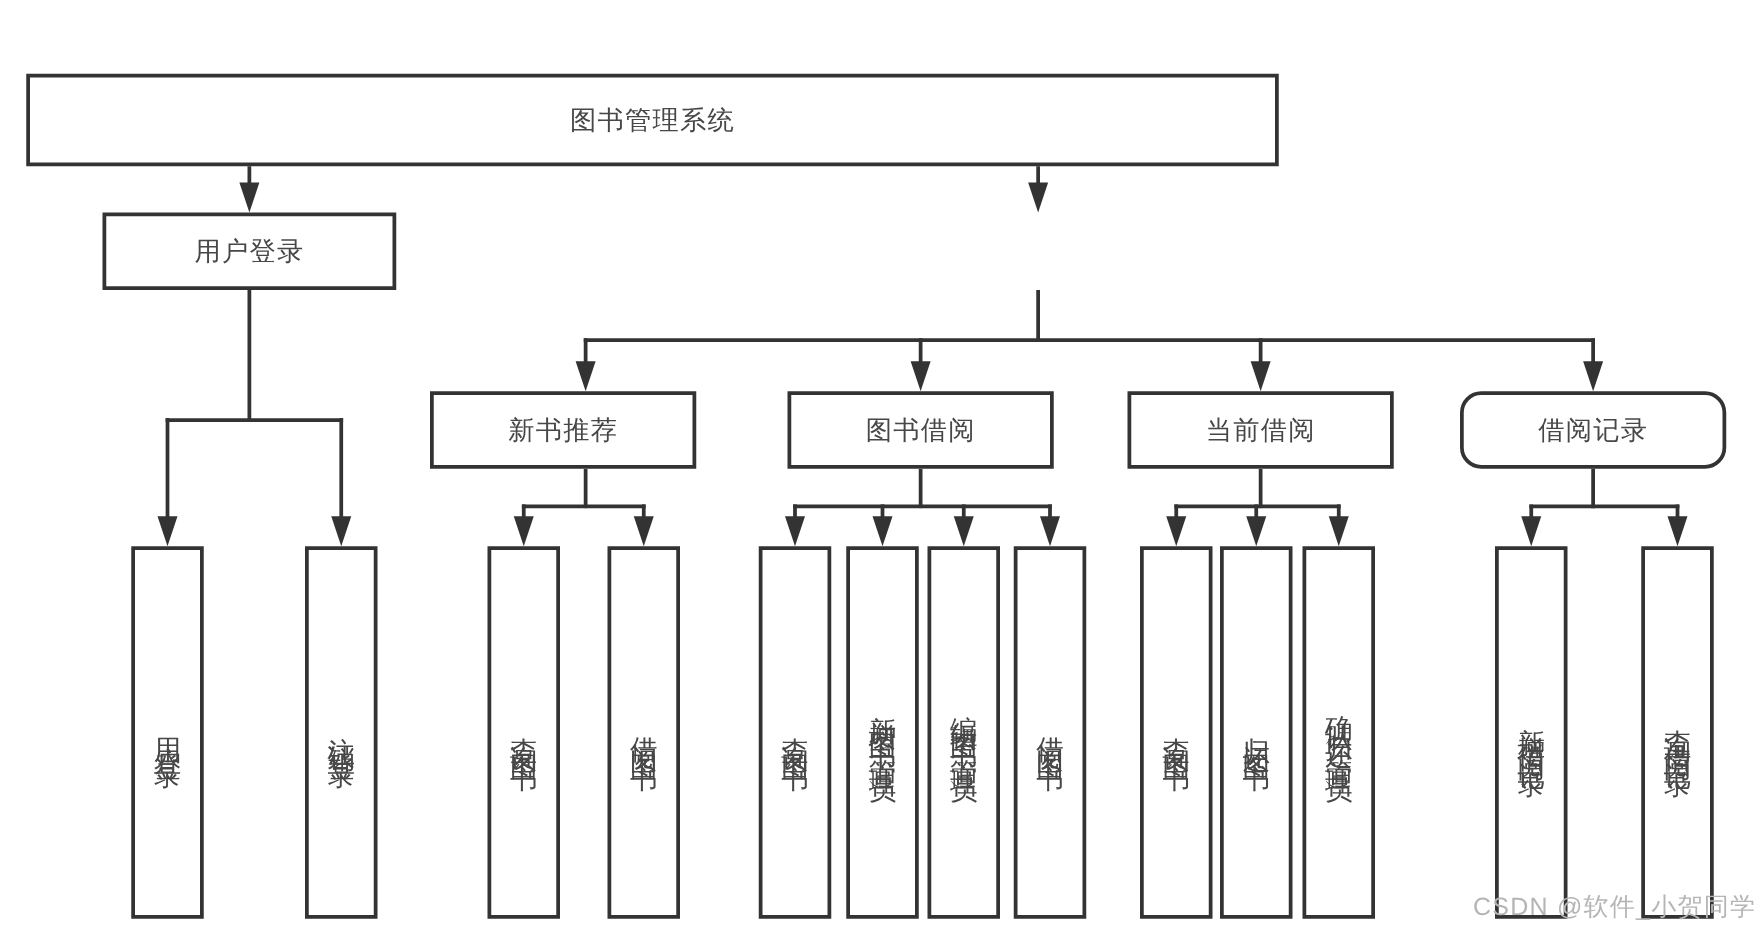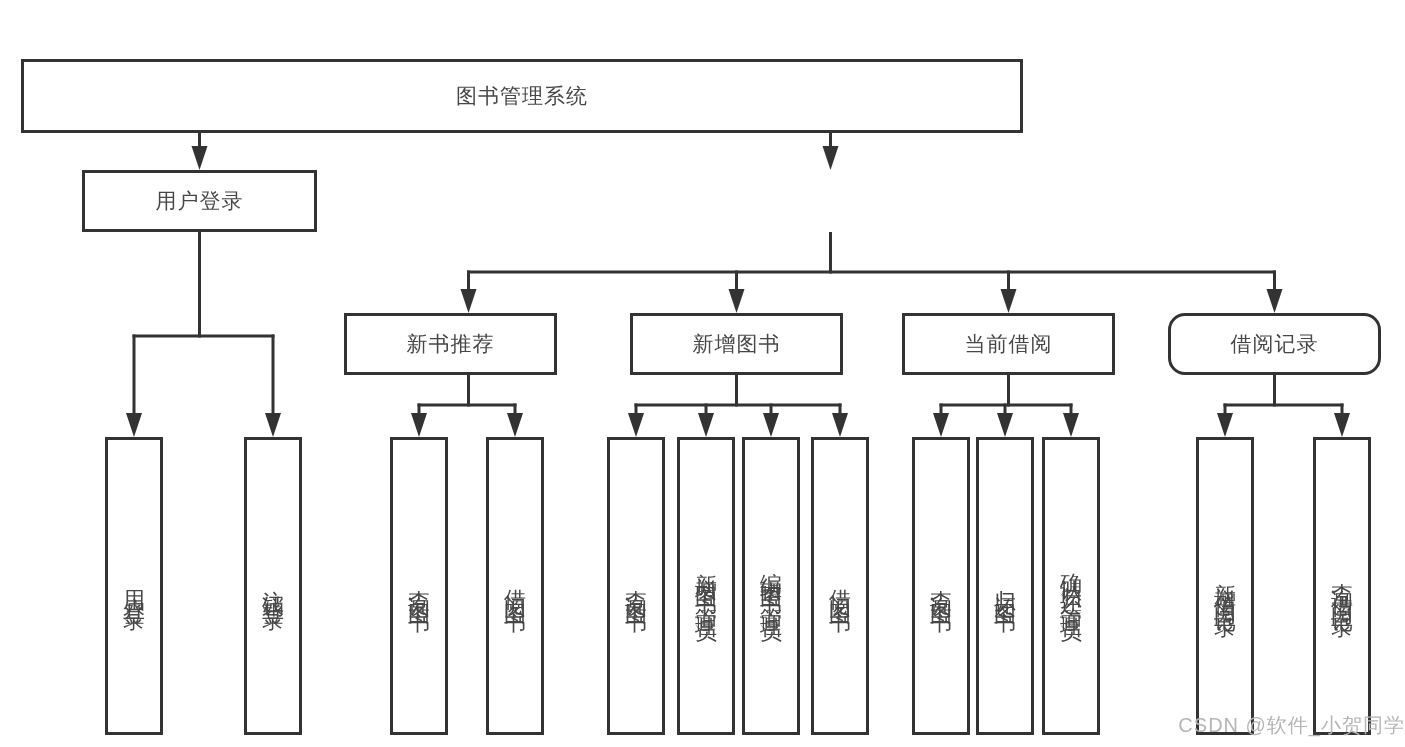--- a/index.html
+++ b/index.html
@@ -148,21 +148,21 @@
   </div>
 
   <div class="box h-box l2-box" style="left:82px;">
     <span>用户登录</span>
   </div>
 
   <div class="box h-box l3-box" style="left:344px;">
     <span>新书推荐</span>
   </div>
   <div class="box h-box l3-box" style="left:630px;">
-    <span>新增图书</span>
+    <span>图书借阅</span>
   </div>
   <div class="box h-box l3-box" style="left:902px;align-items:center;">
     <span>当前借阅</span>
   </div>
   <div class="box h-box l3-box" style="left:1168px;border-radius:17px;">
     <span>借阅记录</span>
   </div>
 
   <div class="box v-box" style="left:105px;">
     <span>用户登录</span>

